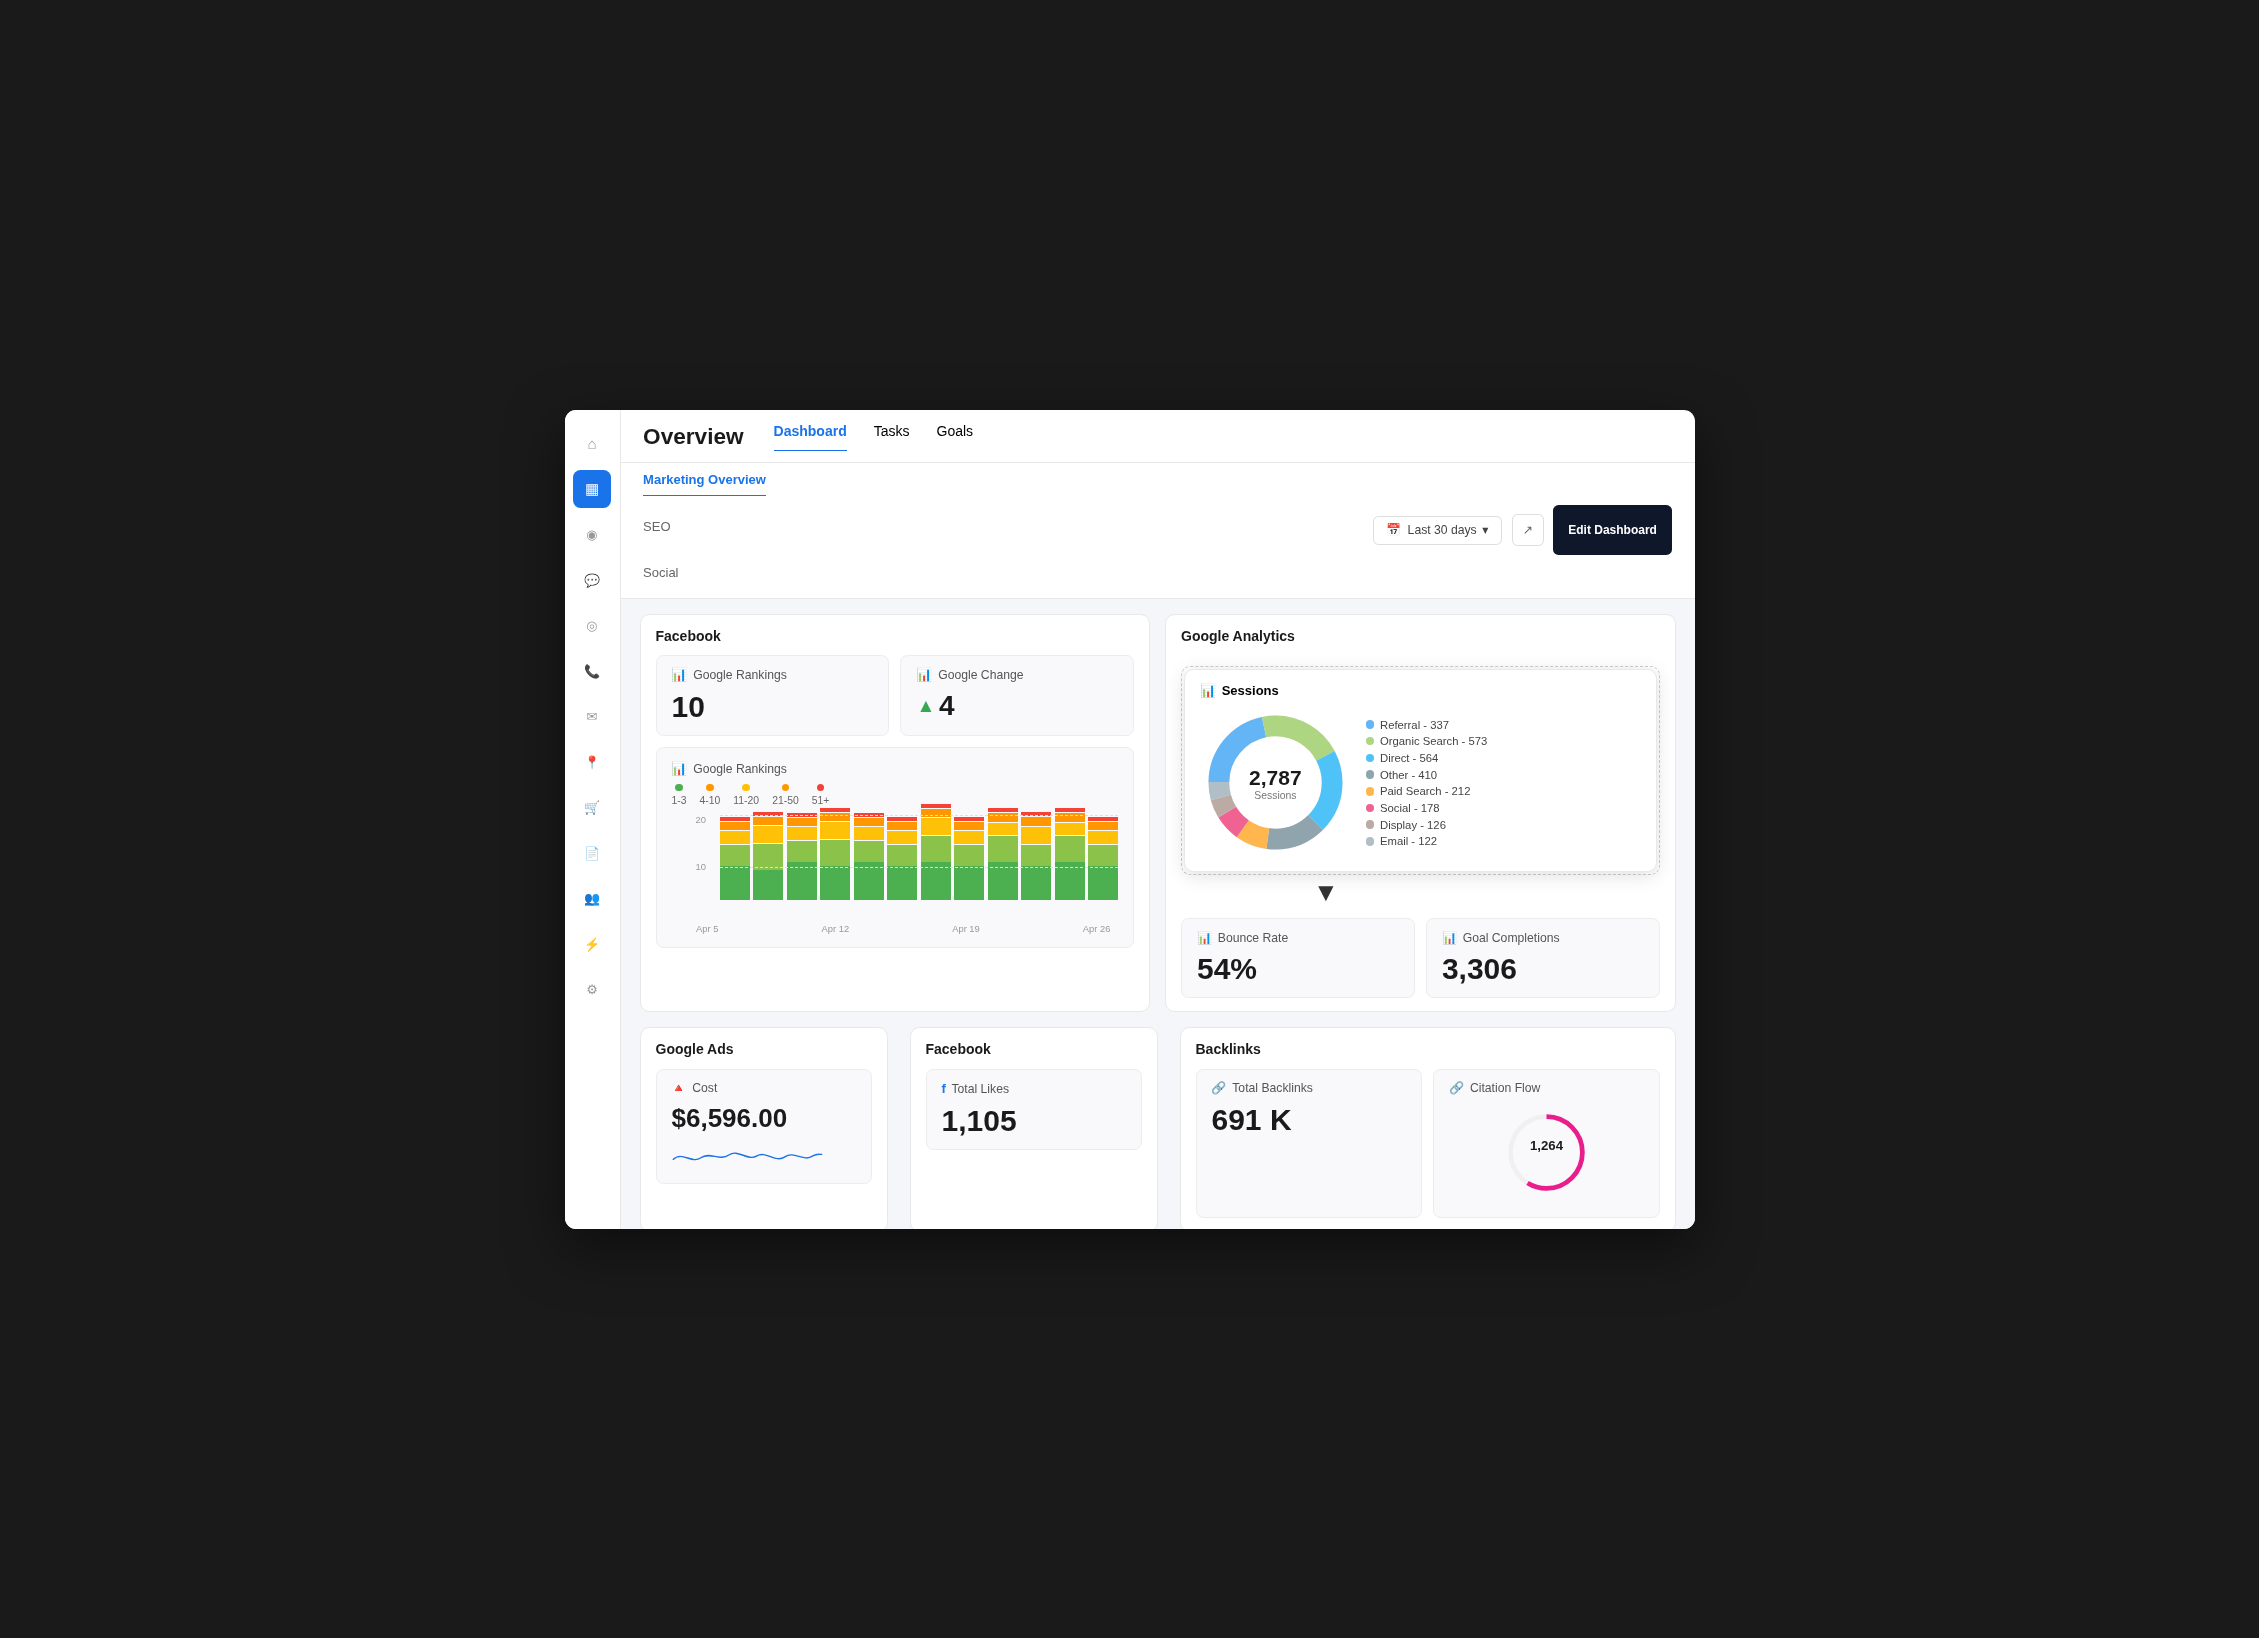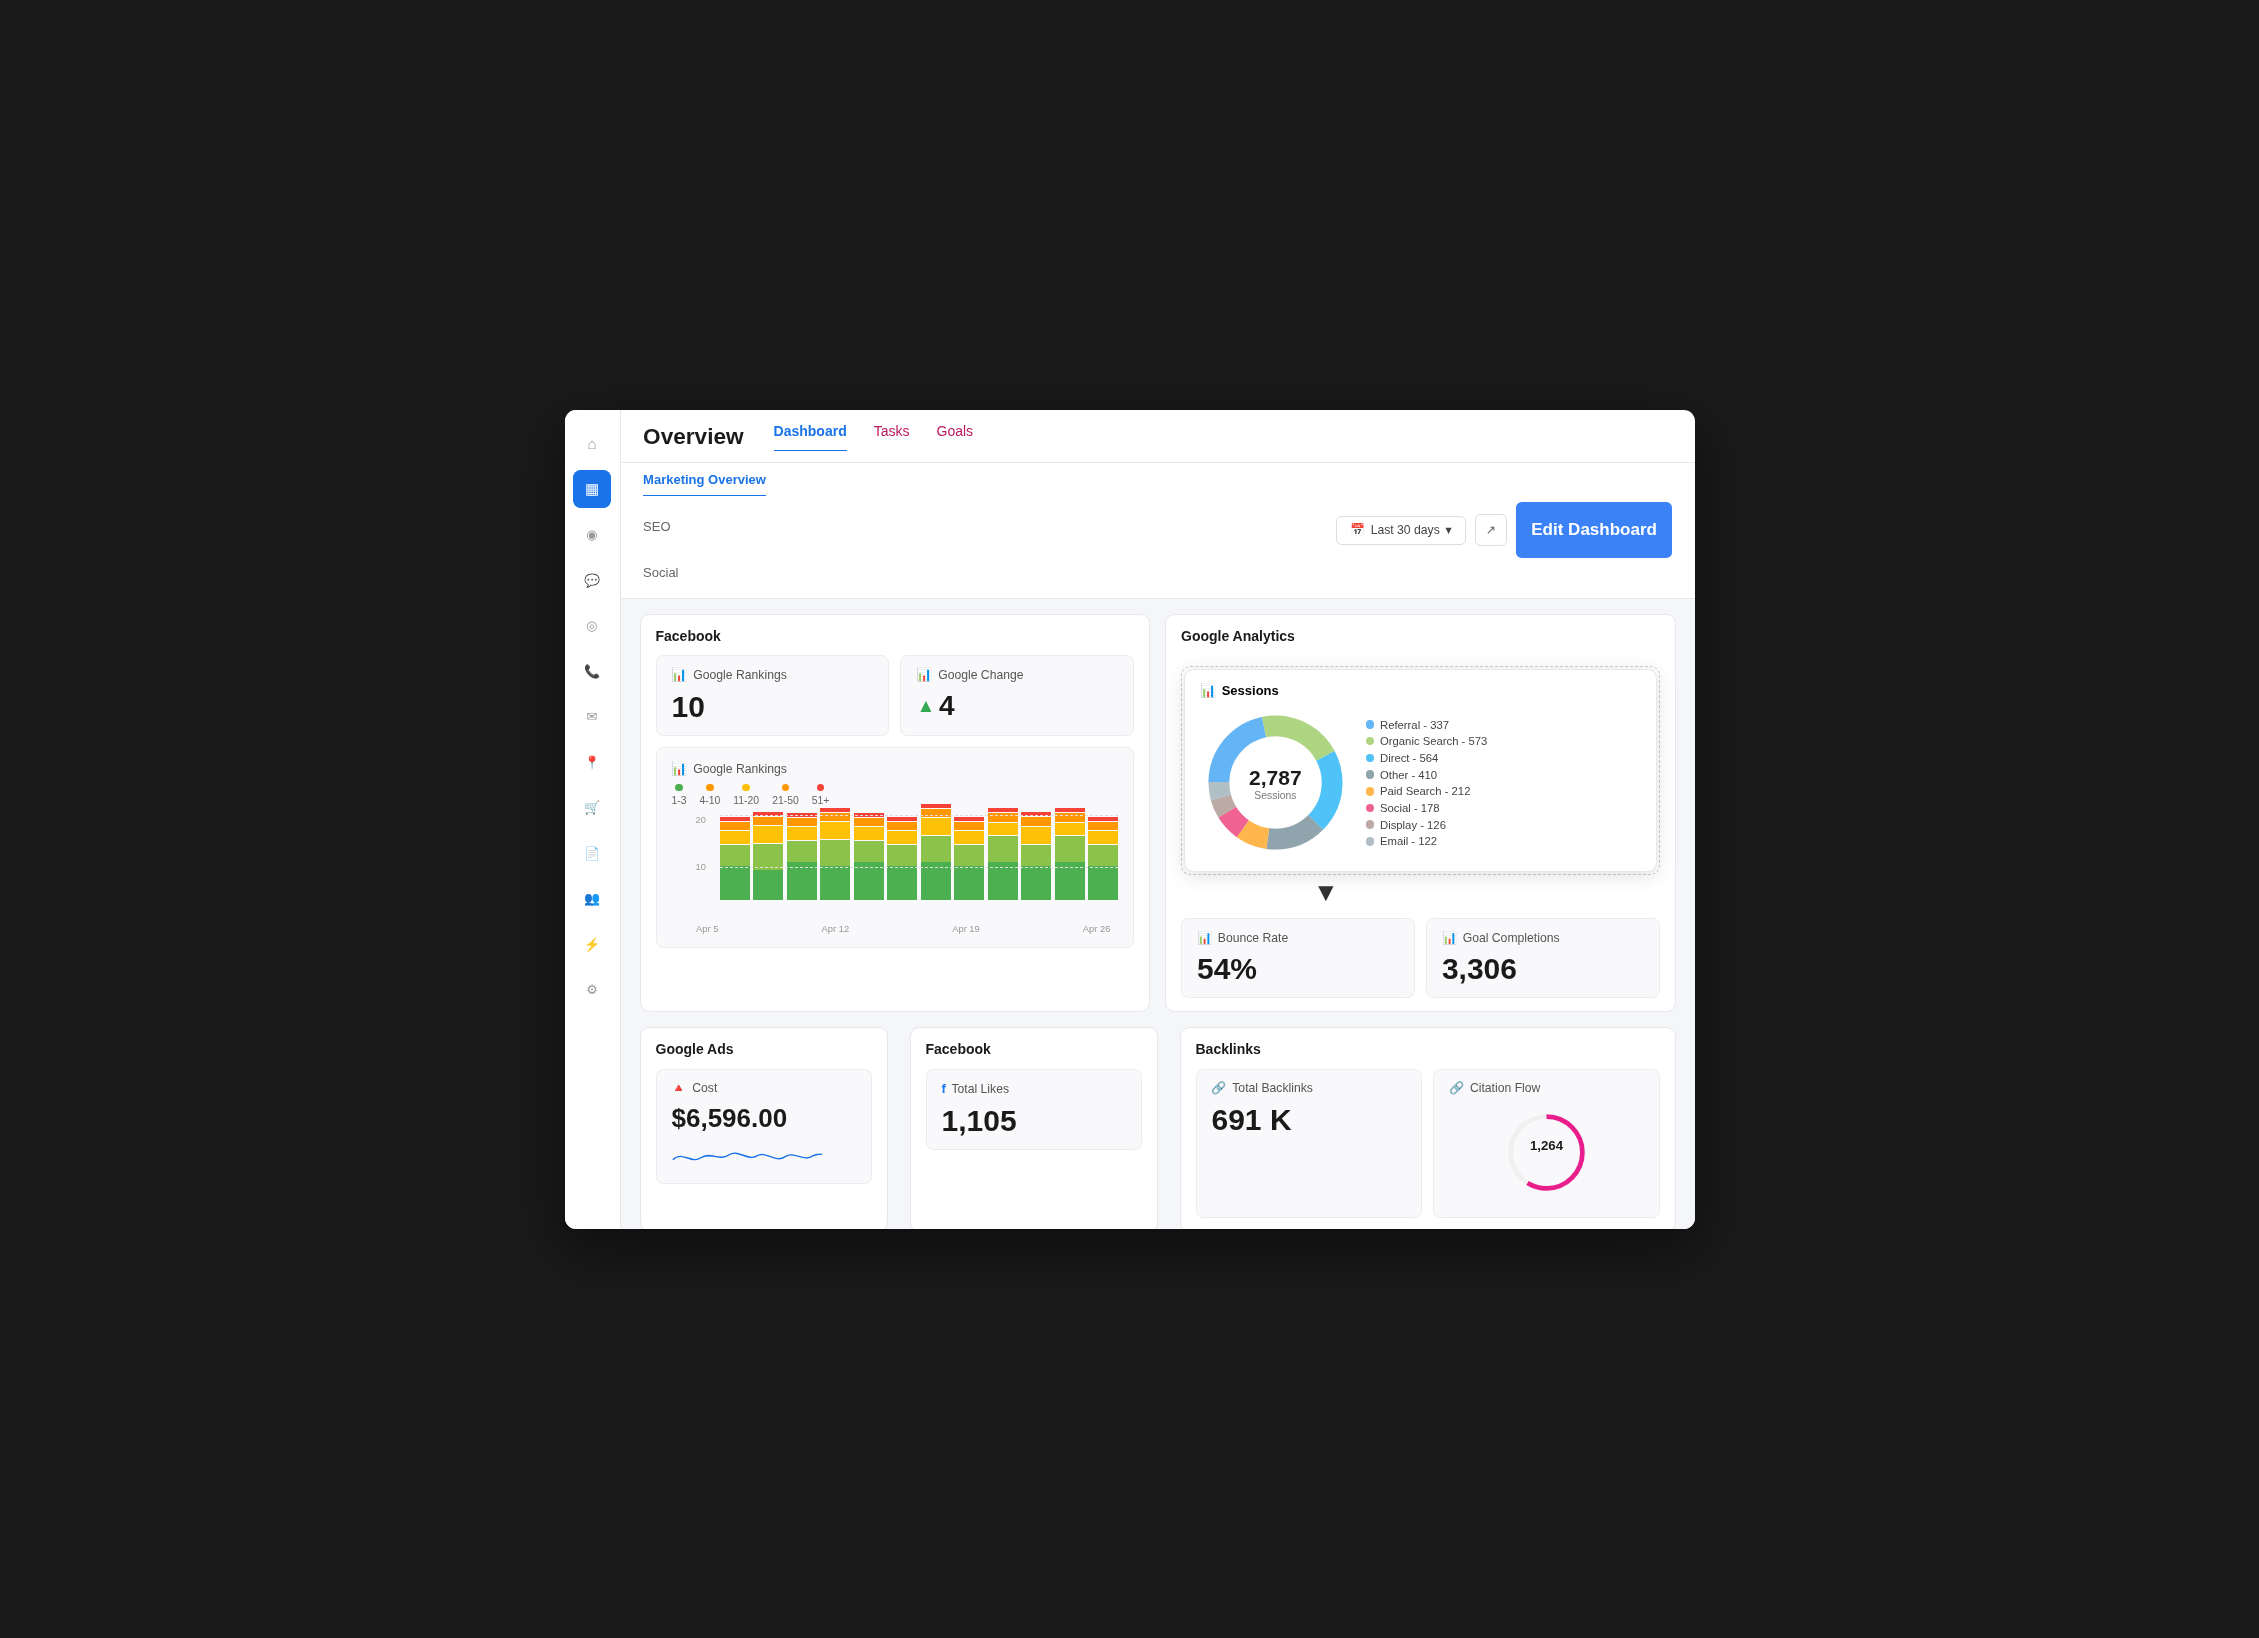--- a/index.html
+++ b/index.html
@@ -13,32 +13,32 @@
     .sidebar-item.active { background: #1a73e8; color: #fff; }
     
     
     .main { flex: 1; display: flex; flex-direction: column; overflow: hidden; }
     
     
     .top-nav { padding: 13px 22.6px 0; border-bottom: 0.9px solid #e8e8e8; }
     .nav-title-row { display: flex; align-items: center; gap: 30px; margin-bottom: 11.3px; }
     .nav-title { font-size: 22.6px; font-weight: 700; color: #1a1a1a; }
     .nav-tabs { display: flex; gap: 27px; }
-    .nav-tab { font-size: 14px; color: #be185d; padding-bottom: 11.3px; cursor: pointer; border-bottom: 1.9px solid transparent; }
+    .nav-tab { font-size: 14px; color: #000000; padding-bottom: 11.3px; cursor: pointer; border-bottom: 1.9px solid transparent; }
     .nav-tab.active { color: #1a73e8; border-bottom: 1.9px solid #1a73e8; font-weight: 600; }
     
     
     .sub-nav { padding: 9.4px 22.6px; border-bottom: 0.9px solid #e8e8e8; display: flex; align-items: center; justify-content: space-between; }
     .sub-nav-tabs { display: flex; gap: 22.6px; flex-direction: column; }
     .sub-nav-tab { font-size: 13px; color: #666; cursor: pointer; padding-bottom: 7.5px; border-bottom: 1.9px solid transparent; }
     .sub-nav-tab.active { color: #1a73e8; border-bottom: 1.9px solid #1a73e8; font-weight: 600; }
     .sub-nav-actions { display: flex; gap: 9.4px; align-items: center; }
     .date-btn { display: flex; align-items: center; gap: 5.6px; padding: 6.6px 13px; border: 0.9px solid #ddd; border-radius: 5.6px; font-size: 12.2px; color: #444; cursor: pointer; background: #fff; }
     .share-btn { width: 32px; height: 32px; border: 0.9px solid #ddd; border-radius: 5.6px; display: flex; align-items: center; justify-content: center; cursor: pointer; color: #666; background: #fff; }
-    .edit-btn { padding: 18px 15px; background: #3b82f6; color: #fff; border: none; border-radius: 5.6px; font-size: 17px; cursor: pointer; font-weight: 600; }
+    .edit-btn { padding: 18px 15px; background: #0f172a; color: #fff; border: none; border-radius: 5.6px; font-size: 12px; cursor: pointer; font-weight: 600; }
     
     
     .dashboard { flex: 1; padding: 15px 19px; overflow-y: auto; background: #f5f6fa; }
     
     
     .section-card { background: #fff; border-radius: 9.4px; padding: 13px 15px; border: 0.9px solid #e8e8e8; }
     .section-title { font-size: 14px; font-weight: 700; color: #1a1a1a; margin-bottom: 11.3px; }
     
     
     .inner-grid { display: grid; grid-template-columns: 1fr 1fr; gap: 11.3px; }

